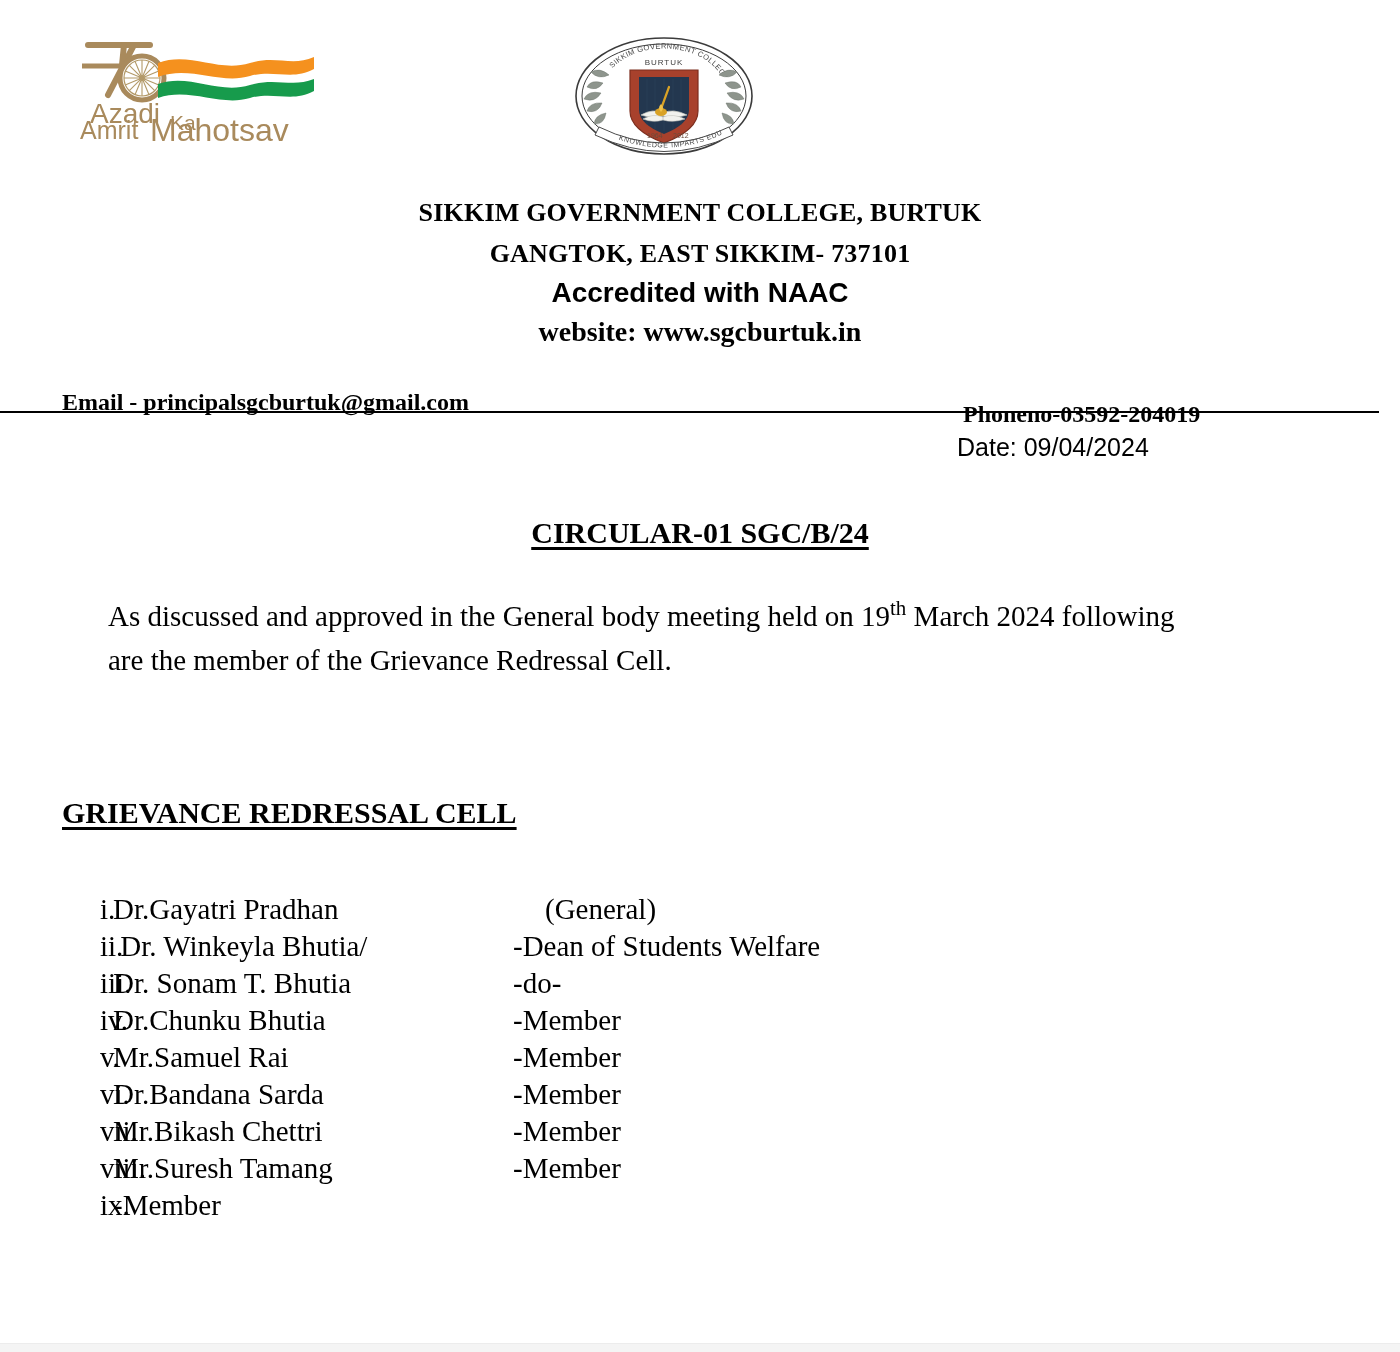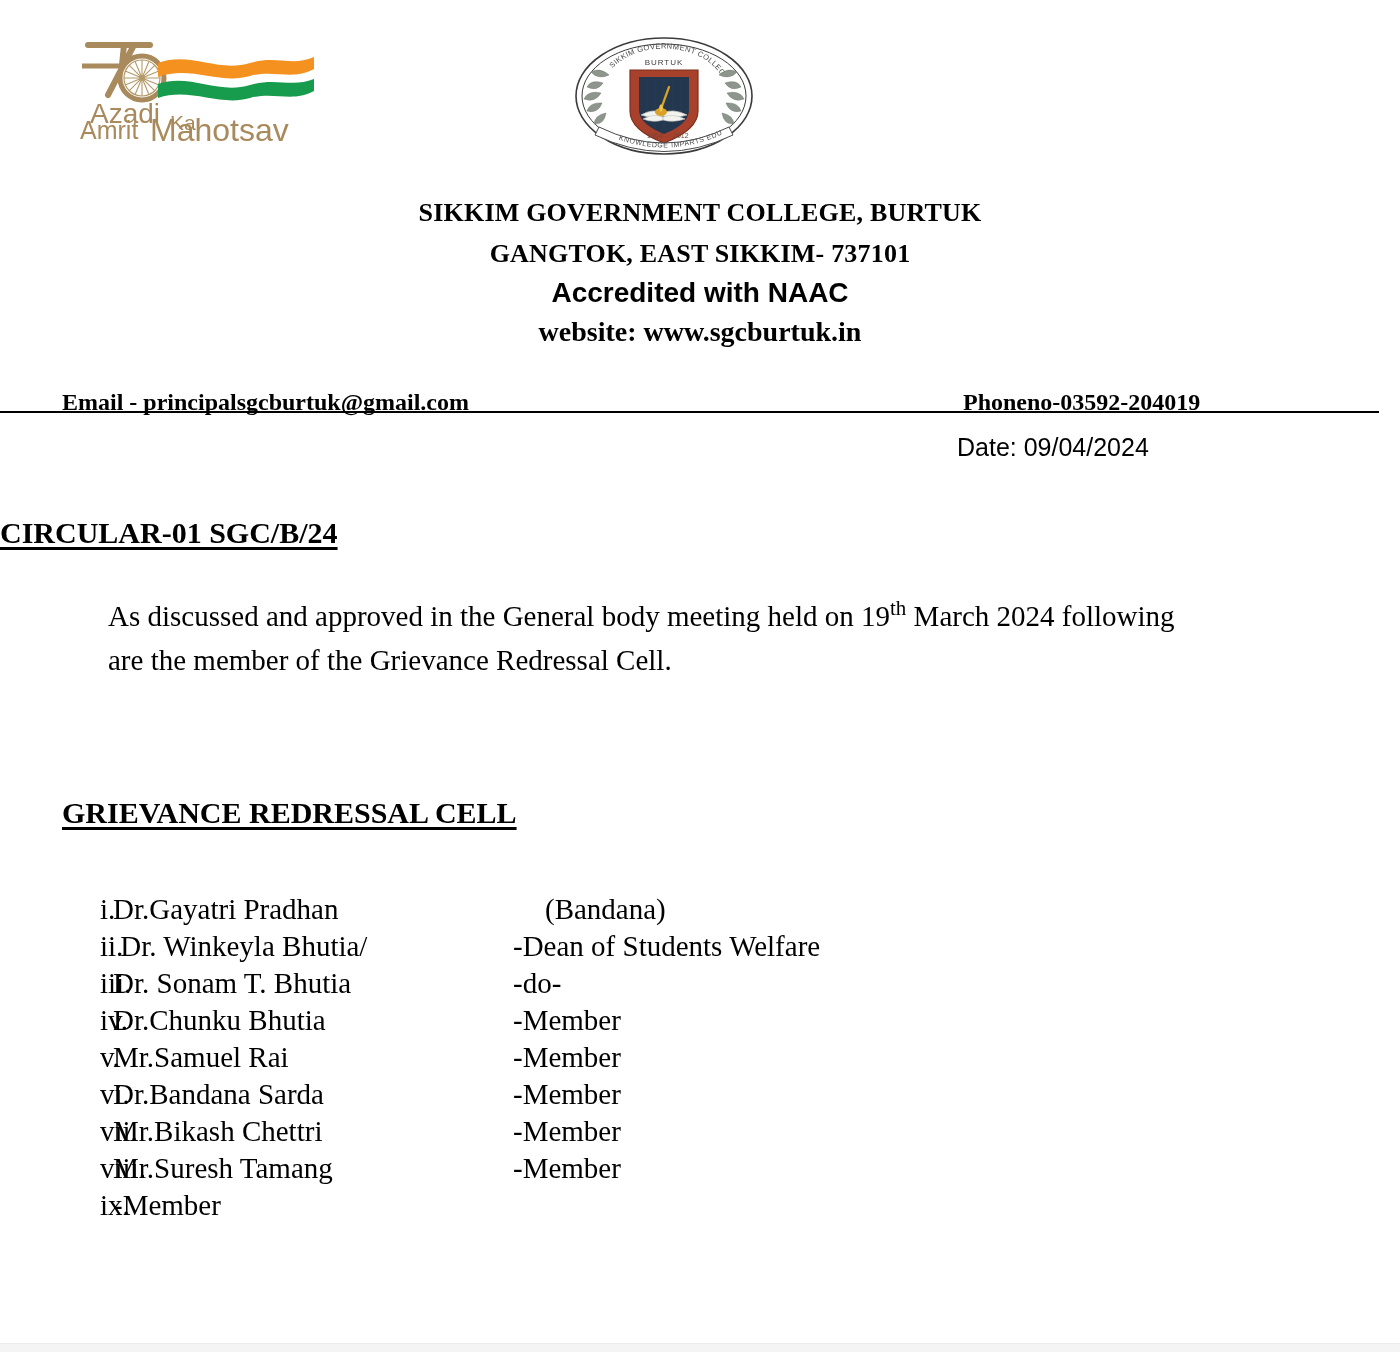--- a/index.html
+++ b/index.html
@@ -94,21 +94,21 @@
   }
   .contact-email {
     position: absolute;
     left: 62px;
     top: 0;
     white-space: nowrap;
   }
   .contact-phone {
     position: absolute;
     left: 963px;
-    top: 0;
+    top: 12px;
     white-space: nowrap;
   }
 
   .header-rule {
     position: absolute;
     left: 0;
     top: 411px;
     width: 1379px;
     height: 0;
     border-top: 2px solid #000000;
@@ -130,20 +130,21 @@
   }
   .doc-date {
     position: absolute;
     left: 957px;
     top: 0;
     white-space: nowrap;
   }
 
   
   .circular-title {
+    text-align: center;
     margin-top: 43px;
     font-family: "Liberation Serif", "DejaVu Serif", serif;
     font-weight: bold;
     font-size: 30px;
   }
   .circular-title span {
     text-decoration: underline;
     text-underline-offset: 4px;
   }
 
@@ -335,21 +336,21 @@
   <p class="body-para"><span>As discussed and approved in the General body meeting held on 19</span><sup>th</sup><span> March 2024 following are the member of the Grievance Redressal Cell.</span></p>
 
   <div class="section-heading">
     <span>GRIEVANCE REDRESSAL CELL</span>
   </div>
 
   <ul class="members-list">
     <li class="member-row role-indent">
       <span class="m-num">i.</span>
       <span class="m-name">Dr.Gayatri Pradhan</span>
-      <span class="m-role">(Bandana)</span>
+      <span class="m-role">(General)</span>
     </li>
     <li class="member-row">
       <span class="m-num">ii.</span>
       <span class="m-name"> Dr. Winkeyla Bhutia/</span>
       <span class="m-role">-Dean of Students Welfare</span>
     </li>
     <li class="member-row">
       <span class="m-num">iii.</span>
       <span class="m-name">Dr. Sonam T. Bhutia</span>
       <span class="m-role">-do-</span>

